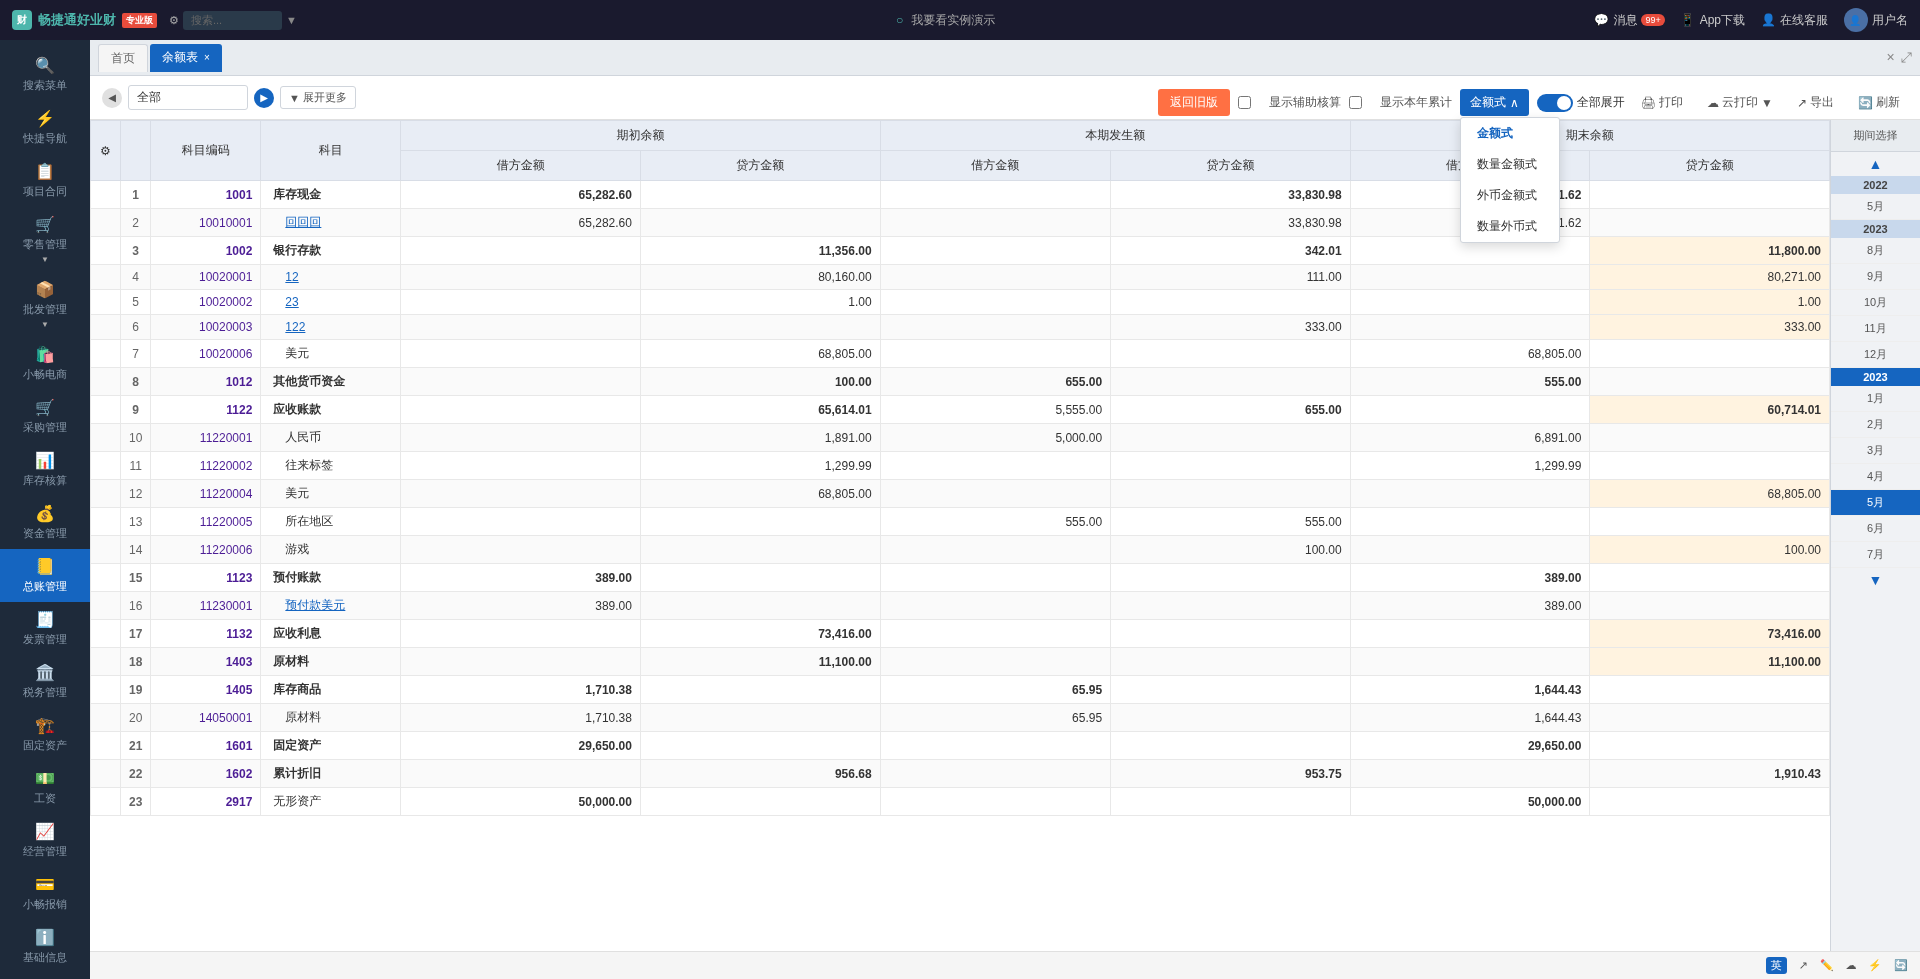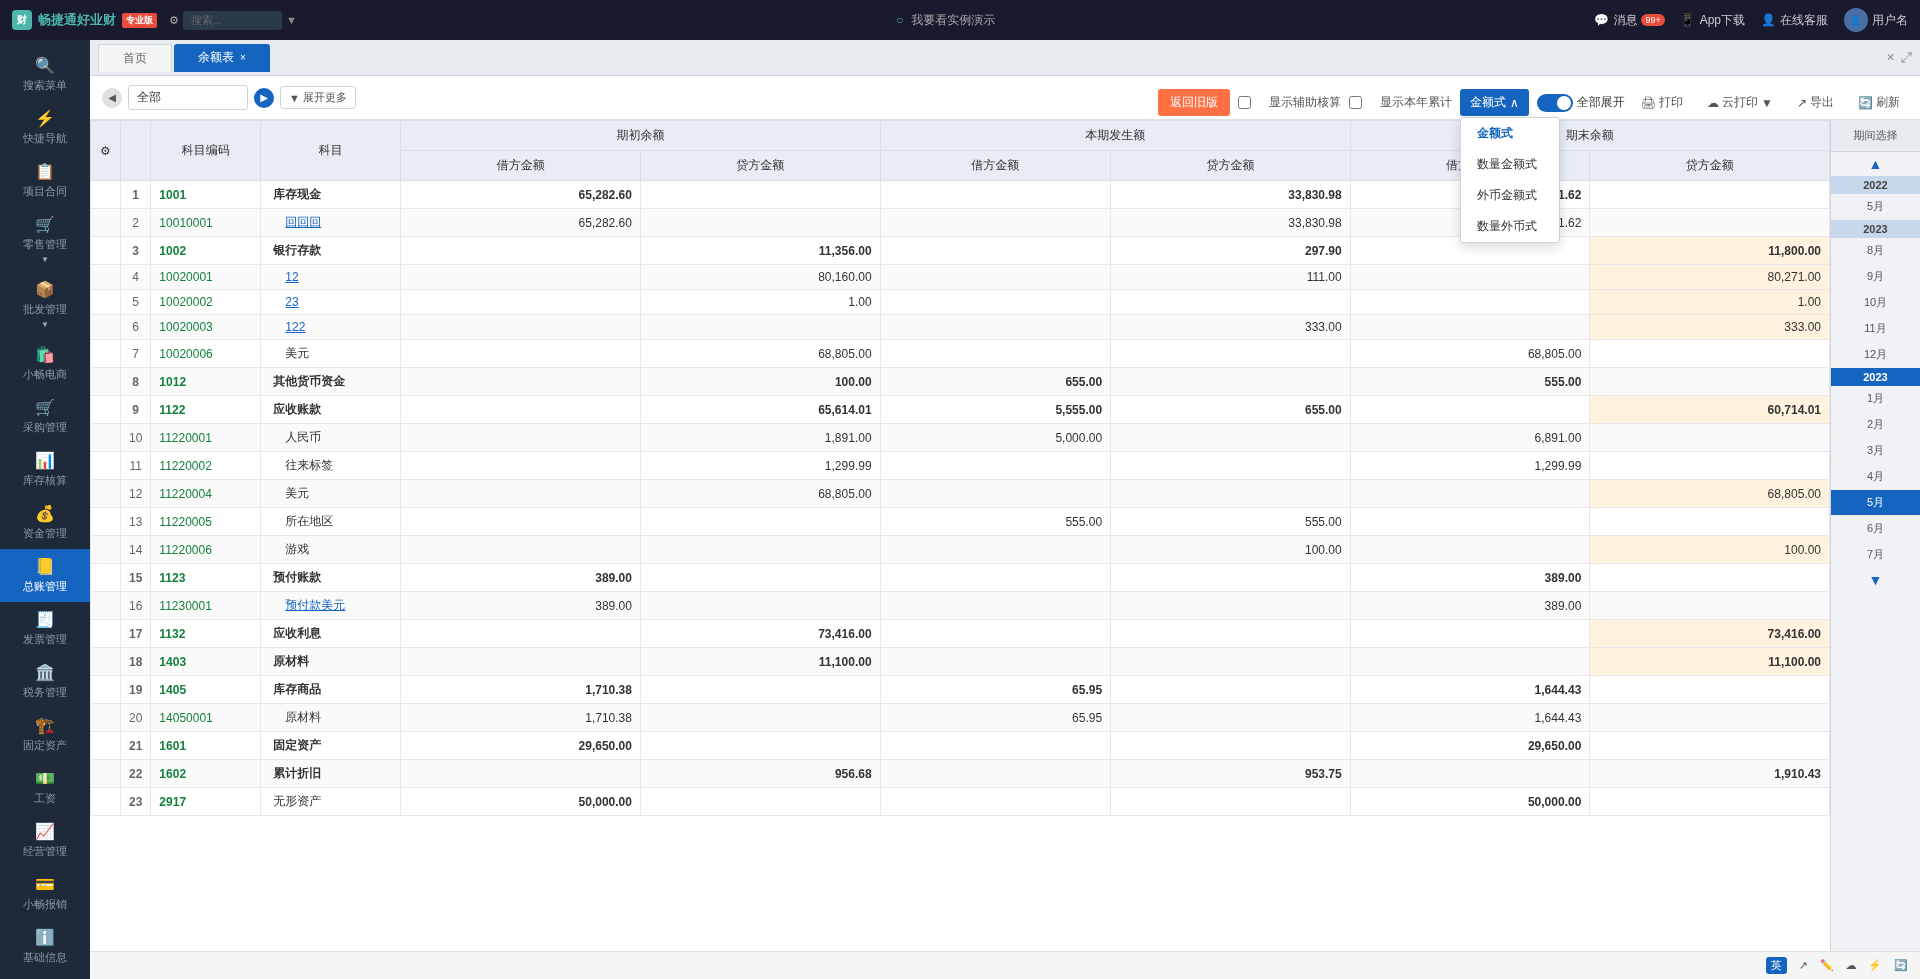--- a/index.html
+++ b/index.html
@@ -23,21 +23,21 @@
     .sidebar { width: 90px; background: #1e2a3a; display: flex; flex-direction: column; align-items: center; padding: 8px 0; overflow-y: auto; }
     .sidebar-item { width: 100%; text-align: center; padding: 8px 4px; cursor: pointer; color: #8899aa; font-size: 11px; display: flex; flex-direction: column; align-items: center; gap: 3px; }
     .sidebar-item.active { background: #1565c0; color: #fff; }
     .sidebar-icon { font-size: 16px; }
     
     
     .content-area { flex: 1; display: flex; flex-direction: column; overflow: hidden; }
     
     
     .tabs-bar { height: 36px; background: #e8ecf0; display: flex; align-items: center; padding: 0 8px; border-bottom: 1px solid #d0d5dc; }
-    .tab { height: 28px; padding: 0 24px; display: flex; align-items: center; gap: 6px; cursor: pointer; font-size: 12px; border-radius: 3px 3px 0 0; margin-right: 2px; }
+    .tab { height: 28px; padding: 0 12px; display: flex; align-items: center; gap: 6px; cursor: pointer; font-size: 12px; border-radius: 3px 3px 0 0; margin-right: 2px; }
     .tab.inactive { background: #f5f5f5; color: #666; border: 1px solid #d0d5dc; border-bottom: none; }
     .tab.active { background: #1565c0; color: white; }
     .tab-close { font-size: 10px; cursor: pointer; }
     
     
     .toolbar { height: 44px; background: white; display: flex; align-items: center; padding: 0 12px; gap: 8px; border-bottom: 1px solid #e0e0e0; }
     .toolbar-left { display: flex; align-items: center; gap: 6px; }
     .expand-btn { border: 1px solid #d0d5dc; background: white; padding: 3px 8px; border-radius: 3px; cursor: pointer; font-size: 11px; color: #555; display: flex; align-items: center; gap: 3px; }
     .toolbar-right { margin-left: auto; display: flex; align-items: center; gap: 8px; margin-top: 10px; }
     .btn-return { background: #ff7043; color: white; border: none; padding: 5px 12px; border-radius: 3px; cursor: pointer; font-size: 12px; }
@@ -49,21 +49,21 @@
     .btn-icon { background: white; border: none; padding: 4px 8px; cursor: pointer; font-size: 12px; color: #555; display: flex; align-items: center; gap: 3px; }
     
     
     .table-container { flex: 1; overflow: auto; background: white; position: relative; }
     table { width: 100%; border-collapse: collapse; font-size: 12px; }
     thead th { background: #e8edf5; border: 1px solid #d8dde6; padding: 6px 8px; text-align: center; font-weight: normal; color: #333; position: sticky; top: 0; z-index: 10; white-space: nowrap; }
     thead th.settings-col { width: 30px; }
     tbody td { border: 1px solid #e8e8e8; padding: 5px 8px; white-space: nowrap; }
     tbody tr:nth-child(even) { background: #fafafa; }
     .col-number { text-align: center; color: #666; width: 30px; }
-    .col-code { text-align: left; color: #15803d; }
+    .col-code { text-align: right; color: #4c1d95; }
     .col-name { text-align: left; padding-left: 12px; }
     .col-name a { color: #1565c0; text-decoration: underline; cursor: pointer; }
     .col-amount { text-align: right; padding-right: 8px; }
     .col-amount.highlighted { background: #fff3e0; color: #333; }
     .indent { padding-left: 24px !important; }
     
     
     .right-panel { width: 90px; background: #f0f2f5; border-left: 1px solid #d0d5dc; display: flex; flex-direction: column; }
     .right-panel-header { background: #e8ecf0; padding: 8px; text-align: center; font-size: 11px; color: #555; border-bottom: 1px solid #d0d5dc; }
     .month-item { padding: 5px 8px; text-align: center; font-size: 11px; color: #555; cursor: pointer; border-bottom: 1px solid #eee; }
@@ -340,21 +340,21 @@
     <td class="col-amount " style=""></td>
   </tr>
               <tr>
     <td class="settings-icon"></td>
     <td class="col-number" style="font-weight:bold;">3</td>
     <td class="col-code" style="font-weight:bold;">1002</td>
     <td class="col-name " style="font-weight:bold;">银行存款</td>
     <td class="col-amount" style="font-weight:bold;"></td>
     <td class="col-amount" style="font-weight:bold;">11,356.00</td>
     <td class="col-amount" style="font-weight:bold;"></td>
-    <td class="col-amount" style="font-weight:bold;">297.90</td>
+    <td class="col-amount" style="font-weight:bold;">342.01</td>
     <td class="col-amount" style="font-weight:bold;"></td>
     <td class="col-amount highlighted" style="font-weight:bold;">11,800.00</td>
   </tr>
               <tr>
     <td class="settings-icon"></td>
     <td class="col-number" style="">4</td>
     <td class="col-code" style="">10020001</td>
     <td class="col-name indent" style=""><a href="#">12</a></td>
     <td class="col-amount" style=""></td>
     <td class="col-amount" style="">80,160.00</td>
@@ -411,21 +411,21 @@
     <td class="col-amount" style="font-weight:bold;">555.00</td>
     <td class="col-amount " style="font-weight:bold;"></td>
   </tr>
               <tr>
     <td class="settings-icon"></td>
     <td class="col-number" style="font-weight:bold;">9</td>
     <td class="col-code" style="font-weight:bold;">1122</td>
     <td class="col-name " style="font-weight:bold;">应收账款</td>
     <td class="col-amount" style="font-weight:bold;"></td>
     <td class="col-amount" style="font-weight:bold;">65,614.01</td>
-    <td class="col-amount" style="font-weight:bold;padding-left:12px;">5,555.00</td>
+    <td class="col-amount" style="font-weight:normal;padding-left:12px;">5,555.00</td>
     <td class="col-amount" style="font-weight:bold;">655.00</td>
     <td class="col-amount" style="font-weight:bold;"></td>
     <td class="col-amount highlighted" style="font-weight:bold;">60,714.01</td>
   </tr>
               <tr>
     <td class="settings-icon"></td>
     <td class="col-number" style="">10</td>
     <td class="col-code" style="">11220001</td>
     <td class="col-name indent" style="">人民币</td>
     <td class="col-amount" style=""></td>

